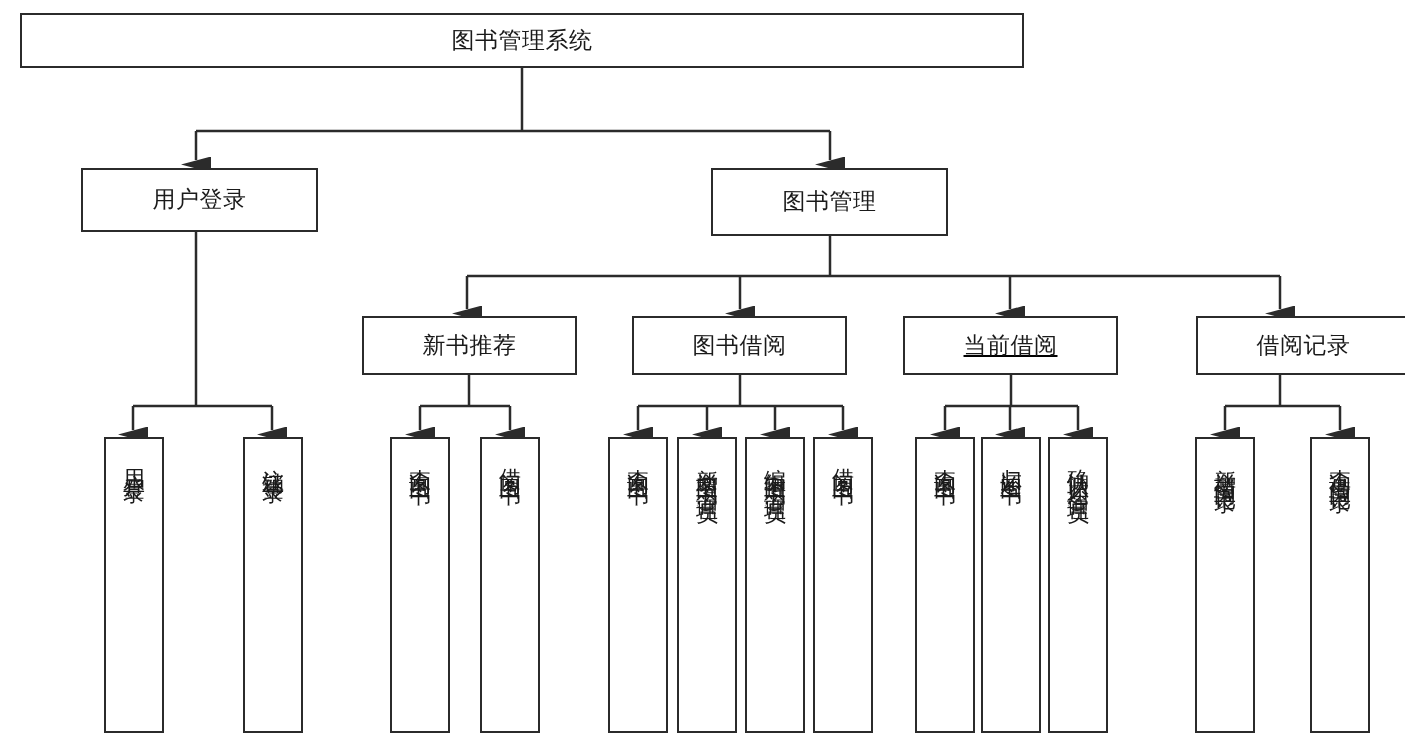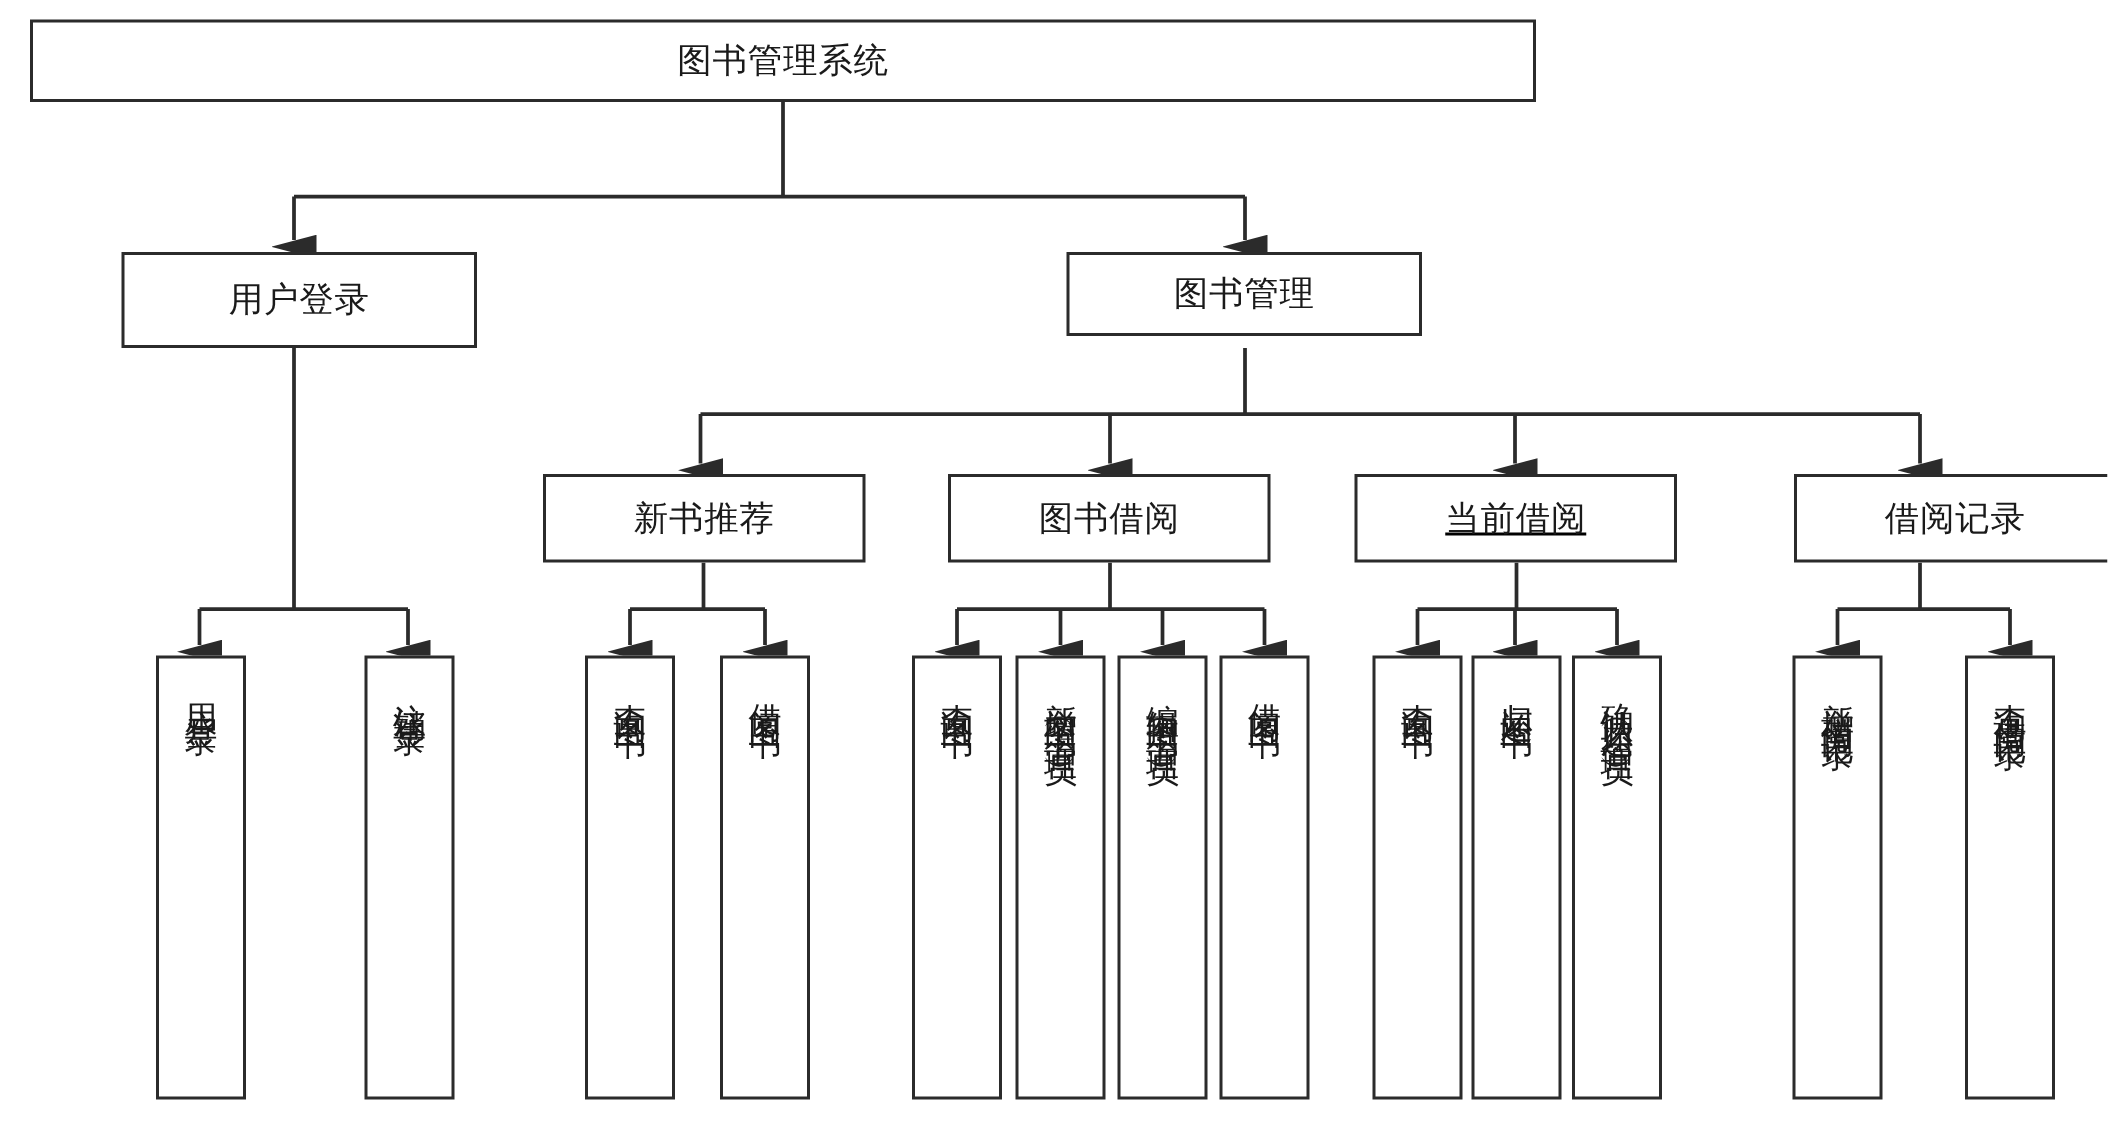--- a/index.html
+++ b/index.html
@@ -127,21 +127,21 @@
   </svg>
 
   <div class="node h root" style="left:20px; top:13px; width:1004px; height:55px;">
     <span class="label">图书管理系统</span>
   </div>
 
   <div class="node h" style="left:81px; top:168px; width:237px; height:64px;">
     <span class="label">用户登录</span>
   </div>
 
-  <div class="node h" style="left:711px; top:168px; width:237px; height:56px;">
+  <div class="node h" style="left:711px; top:168px; width:237px; height:68px;">
     <span class="label">图书管理</span>
   </div>
 
   <div class="node h" style="left:632px; top:316px; width:215px; height:59px;">
     <span class="label">图书借阅</span>
   </div>
 
   <div class="node h" style="left:362px; top:316px; width:215px; height:59px;">
     <span class="label">新书推荐</span>
   </div>

